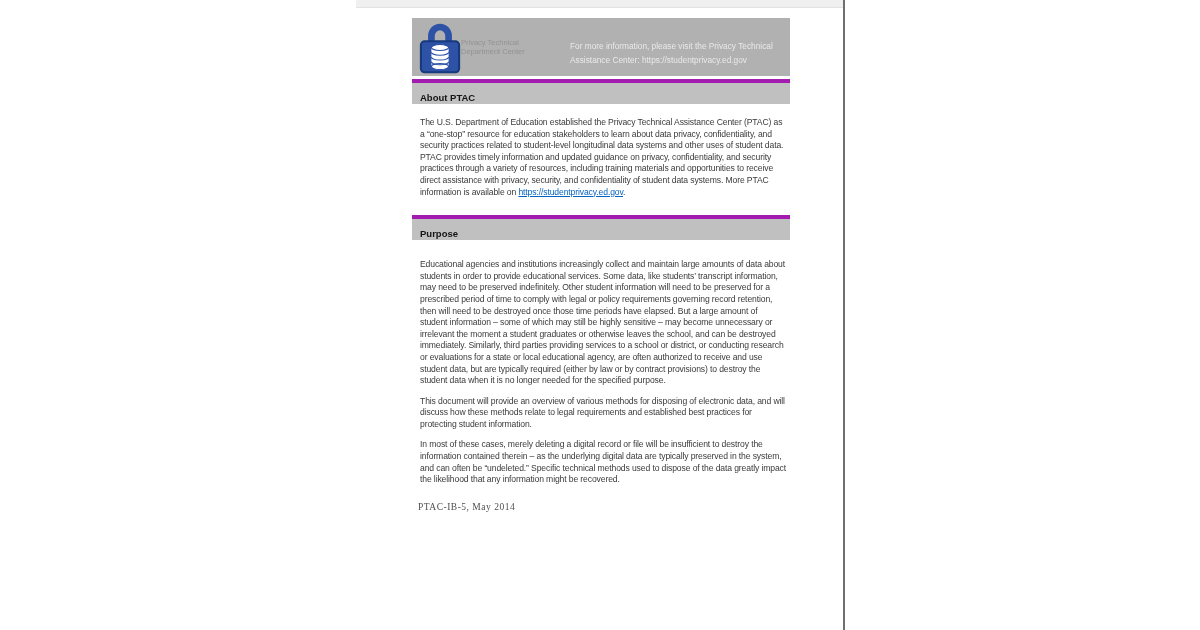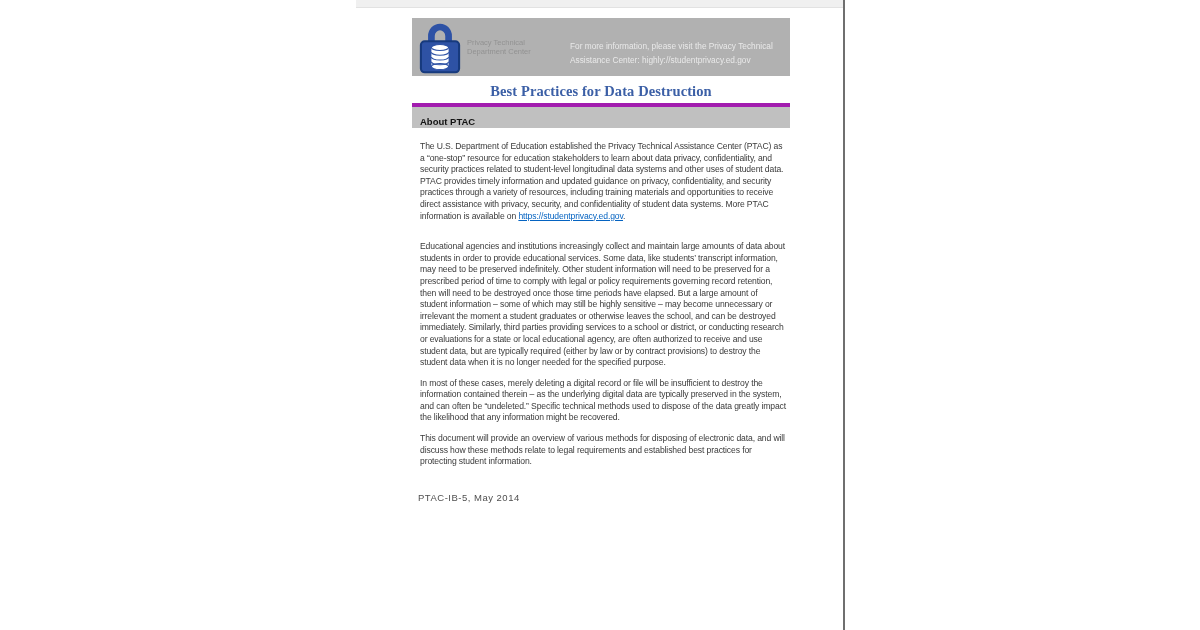--- a/index.html
+++ b/index.html
@@ -22,21 +22,21 @@
     background: #ffffff;
   }
 
   
   .banner {
     margin: 10px 0 0 56px; width: 378px; height: 58px;
     background: #b1b1b1;
     display: flex; align-items: center;
   }
   .logo-wrap { margin-left: 7px; width: 42px; height: 53px; flex: 0 0 auto; }
-  .logo-text { margin-left: 6px; font-size: 7.5px; line-height: 9.5px; color: #929292; }
+  .logo-text { font-size: 7.5px; line-height: 9.5px; color: #929292; }
   .banner-info {
     margin-left: auto; margin-right: 8px; width: 212px;
     font-size: 8.3px; line-height: 14px; color: #e9e9e9; margin-top: 11px;
   }
 
   .doc-title {
     margin: 7px 0 0 56px; width: 378px; text-align: center;
     font-family: "Liberation Serif", serif; font-weight: bold;
     font-size: 14.5px; color: #3b5fa6; letter-spacing: 0.1px;
   }
@@ -55,22 +55,22 @@
     color: #3a3a3a; text-align: left;
   }
   .mt-14 { margin-top: 13px; }
   .mt-15 { margin-top: 14px; }
   .mt-10 { margin-top: 19px; }
   .mt-9  { margin-top: 9px; }
 
   .body-para a { color: #0563c1; text-decoration: underline; margin-top: 46px; }
 
   .doc-footer {
-    margin: 24px 0 0 62px;
-    font-family: Liberation Sans, sans-serif;
+    margin: 16px 0 0 62px;
+    font-family: Liberation Serif, serif;
     font-size: 9.5px; color: #4f4f4f; letter-spacing: 0.5px;
   }
 </style>
 </head>
 <body>
 
 <div class="canvas">
 
   <div class="top-strip"></div>
 
@@ -88,37 +88,39 @@
           <path d="M 13 42.5 a 9 3.1 0 0 0 18 0" fill="none" stroke="#2e52a5" stroke-width="1.1"></path>
           <ellipse cx="22" cy="27.5" rx="9" ry="3.1" fill="#ffffff" stroke="#2e52a5" stroke-width="1.1"></ellipse>
         </svg>
       </div>
       <div class="logo-text">
         <div>Privacy Technical</div>
         <div>Department Center</div>
       </div>
       <div class="banner-info">
         <div>For more information, please visit the Privacy Technical</div>
-        <div>Assistance Center: highly://studentprivacy.ed.gov</div>
+        <div>Assistance Center: https://studentprivacy.ed.gov</div>
       </div>
     </div>
 
-    <h1 class="doc-title">Best Practices for Data Destruction</h1>
 
     <div class="section-bar">
       <span>About PTAC</span>
     </div>
 
     <p class="body-para mt-14"><span>The U.S. Department of Education established the Privacy Technical Assistance Center (PTAC) as a “one-stop” resource for education stakeholders to learn about data privacy, confidentiality, and security practices related to student-level longitudinal data systems and other uses of student data. PTAC provides timely information and updated guidance on privacy, confidentiality, and security practices through a variety of resources, including training materials and opportunities to receive direct assistance with privacy, security, and confidentiality of student data systems. More PTAC information is available on </span><a href="#">https://studentprivacy.ed.gov</a><span>.</span></p>
 
 
+    <div class="section-bar purpose">
+      <span>Purpose</span>
+    </div>
 
     <p class="body-para mt-10">Educational agencies and institutions increasingly collect and maintain large amounts of data about students in order to provide educational services. Some data, like students’ transcript information, may need to be preserved indefinitely. Other student information will need to be preserved for a prescribed period of time to comply with legal or policy requirements governing record retention, then will need to be destroyed once those time periods have elapsed. But a large amount of student information – some of which may still be highly sensitive – may become unnecessary or irrelevant the moment a student graduates or otherwise leaves the school, and can be destroyed immediately. Similarly, third parties providing services to a school or district, or conducting research or evaluations for a state or local educational agency, are often authorized to receive and use student data, but are typically required (either by law or by contract provisions) to destroy the student data when it is no longer needed for the specified purpose.</p>
+    <p class="body-para mt-9">This document will provide an overview of various methods for disposing of electronic data, and will discuss how these methods relate to legal requirements and established best practices for protecting student information.</p>
     <p class="body-para mt-9">In most of these cases, merely deleting a digital record or file will be insufficient to destroy the information contained therein – as the underlying digital data are typically preserved in the system, and can often be “undeleted.” Specific technical methods used to dispose of the data greatly impact the likelihood that any information might be recovered.</p>
-    <p class="body-para mt-9">This document will provide an overview of various methods for disposing of electronic data, and will discuss how these methods relate to legal requirements and established best practices for protecting student information.</p>
 
     <div class="doc-footer">PTAC-IB-5, May 2014</div>
 
   </div>
 
   <div class="right-line"></div>
 
 </div>
 
 </body></html>

